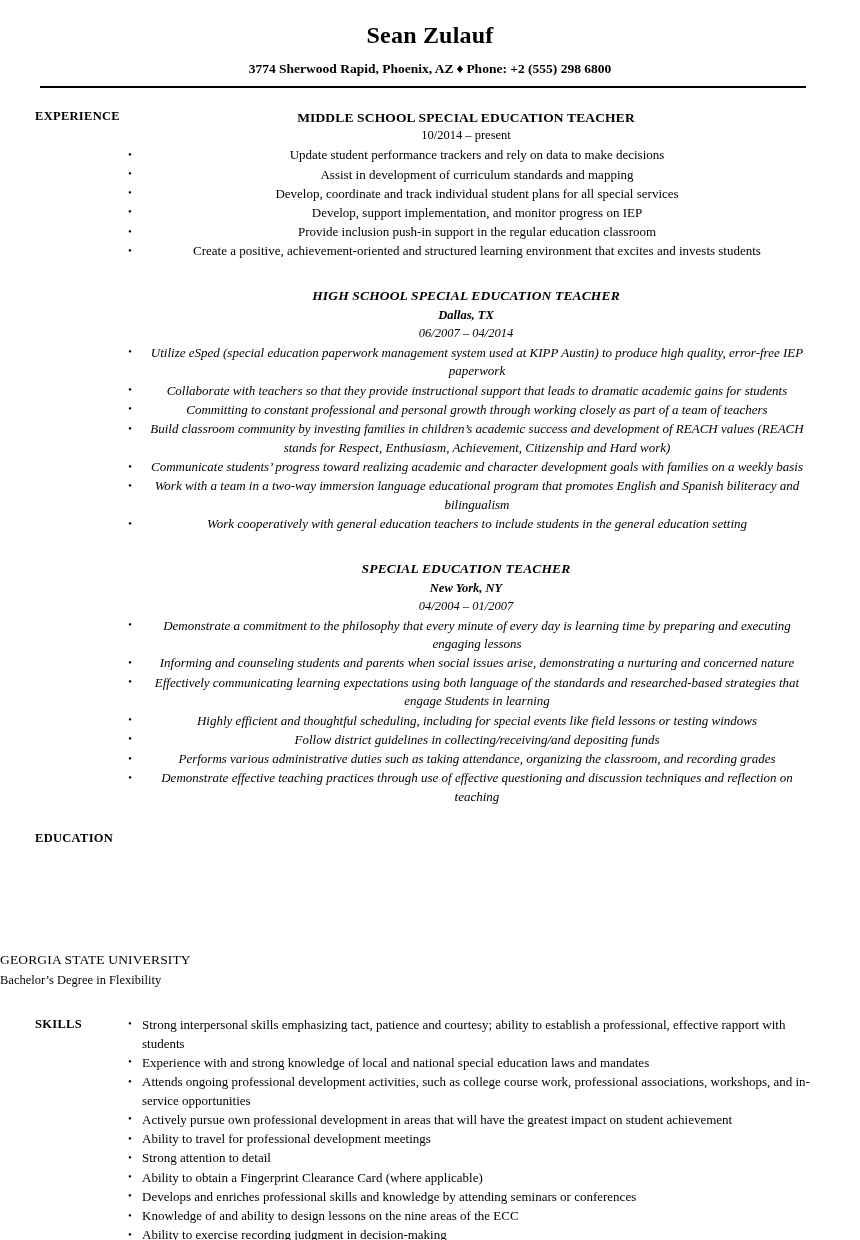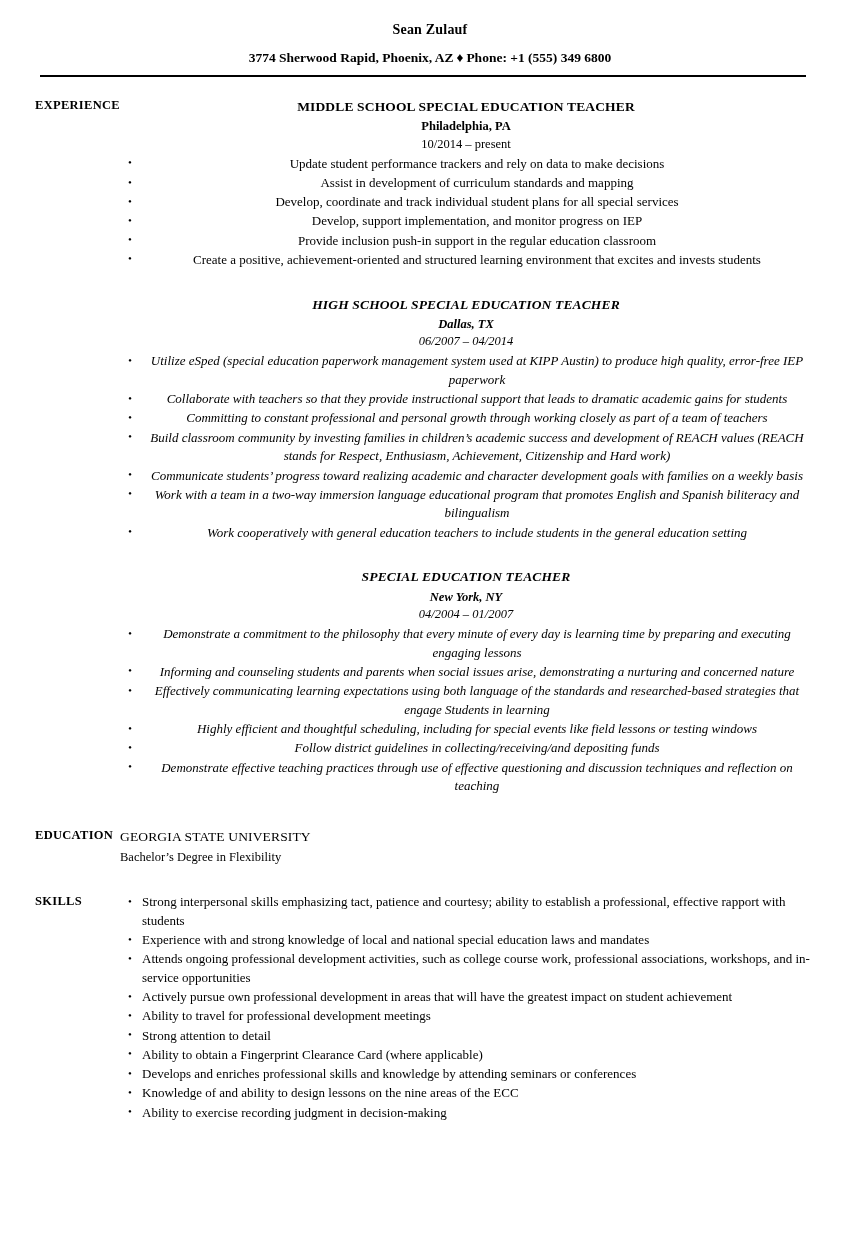--- a/index.html
+++ b/index.html
@@ -22,21 +22,21 @@
     padding: 0;
     overflow: hidden;
   }
 
   
   .header {
     padding-top: 22px;
     text-align: center;
   }
   .name {
-    font-size: 14px;
+    font-size: 24px;
     font-weight: bold;
     letter-spacing: 0.2px;
     line-height: 1.1;
   }
   .contact {
     margin-top: 14px;
     font-size: 13.5px;
     font-weight: bold;
     line-height: 1.1;
   }
@@ -67,21 +67,21 @@
     line-height: 1.2;
     white-space: nowrap;
   }
   .section-body {
     flex: 1 1 auto;
     padding-right: 48px;
     box-sizing: border-box;
   }
 
   #experience-section { margin-top: 21px; }
-  #education-section  { margin-top: 32px; }
+  #education-section  { margin-top: 24px; flex-direction: column; }
   #skills-section     { margin-top: 26px; }
 
   
   .job { margin-bottom: 0; text-align: center; }
   .job + .job { margin-top: 26px; font-style: italic; }
 
   .job-title {
     font-size: 13.5px;
     font-weight: bold;
     letter-spacing: 0.15px;
@@ -141,32 +141,31 @@
   #skills-section .section-label { padding-top: 1px; }
 </style>
 </head>
 <body>
 
 <div class="page">
 
   <div class="header">
     <div class="name">Sean Zulauf</div>
     <div class="contact">
-      <span>3774 Sherwood Rapid, Phoenix, AZ</span><span class="sep">♦</span><span>Phone: +1 (555) 349 6800</span>
+      <span>3774 Sherwood Rapid, Phoenix, AZ</span><span class="sep">♦</span><span>Phone: +2 (555) 298 6800</span>
     </div>
   </div>
   <div class="rule"></div>
 
   <div class="section" id="experience-section">
     <div class="section-label">EXPERIENCE</div>
     <div class="section-body">
 
       <div class="job">
         <div class="job-title">MIDDLE SCHOOL SPECIAL EDUCATION TEACHER</div>
-        <div class="job-location">Philadelphia, PA</div>
         <div class="job-dates">10/2014 – present</div>
         <ul class="bullets">
           <li>Update student performance trackers and rely on data to make decisions</li>
           <li>Assist in development of curriculum standards and mapping</li>
           <li>Develop, coordinate and track individual student plans for all special services</li>
           <li>Develop, support implementation, and monitor progress on IEP</li>
           <li>Provide inclusion push-in support in the regular education classroom</li>
           <li>Create a positive, achievement-oriented and structured learning environment that excites and invests students</li>
         </ul>
       </div>
@@ -189,20 +188,21 @@
       <div class="job">
         <div class="job-title">SPECIAL EDUCATION TEACHER</div>
         <div class="job-location">New York, NY</div>
         <div class="job-dates">04/2004 – 01/2007</div>
         <ul class="bullets">
           <li>Demonstrate a commitment to the philosophy that every minute of every day is learning time by preparing and executing engaging lessons</li>
           <li>Informing and counseling students and parents when social issues arise, demonstrating a nurturing and concerned nature</li>
           <li>Effectively communicating learning expectations using both language of the standards and researched-based strategies that engage Students in learning</li>
           <li>Highly efficient and thoughtful scheduling, including for special events like field lessons or testing windows</li>
           <li>Follow district guidelines in collecting/receiving/and depositing funds</li>
+          <li>Performs various administrative duties such as taking attendance, organizing the classroom, and recording grades</li>
           <li>Demonstrate effective teaching practices through use of effective questioning and discussion techniques and reflection on teaching</li>
         </ul>
       </div>
 
     </div>
   </div>
 
   <div class="section" id="education-section">
     <div class="section-label">EDUCATION</div>
     <div class="section-body">

